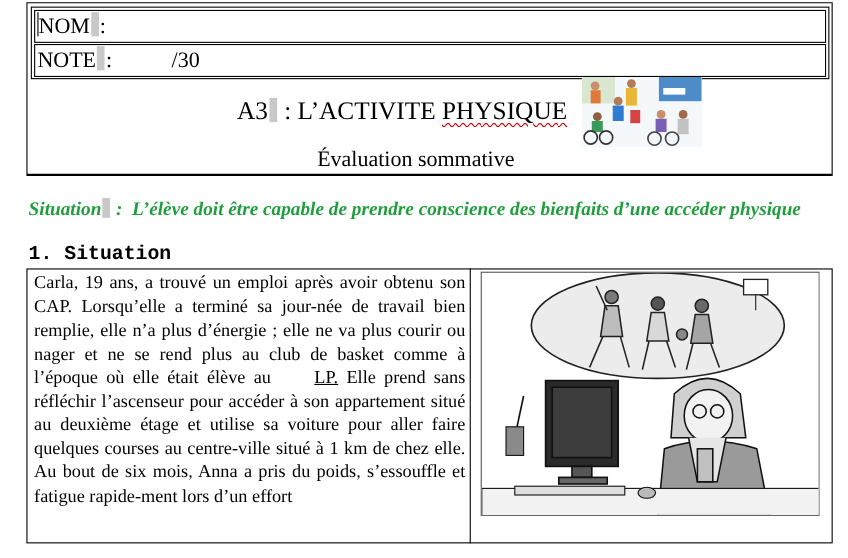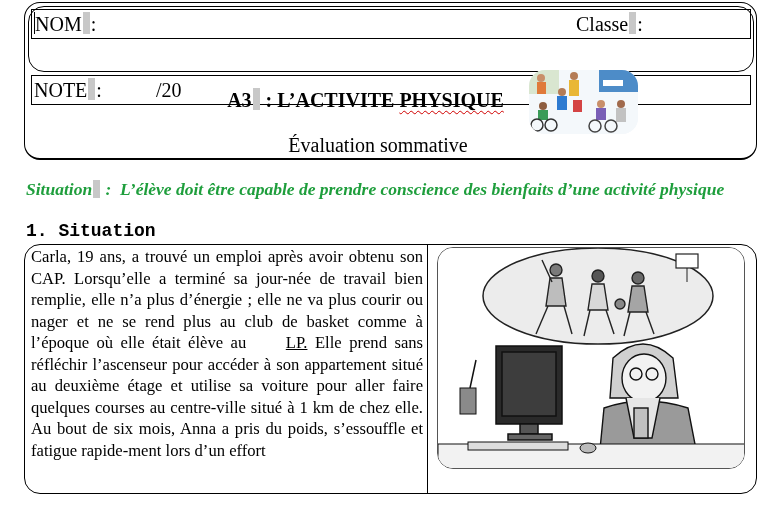--- a/index.html
+++ b/index.html
@@ -2,47 +2,47 @@
 <html><head>
   <meta charset="utf-8">
   <style>
     html, body { margin: 0; padding: 0; }
     body {
       width: 771px; height: 507px; overflow: hidden; position: relative;
       background: #ffffff;
       font-family: "Liberation Serif", "DejaVu Serif", serif;
       color: #000;
     }
-    .abs { position: absolute; border-radius: 16px; }
+    .abs { position: absolute; }
     .hdr-outer {
       left: 24px; top: 2px; width: 733px; height: 158px;
       border: 1px solid #000; border-bottom: 2px solid #000; box-sizing: border-box;
     }
     .field-table {
       left: 28px; top: 6px; width: 726px; height: 66px;
       border: 1px solid #000; box-sizing: border-box;
     }
     .field-row {
       position: absolute; left: 2px; right: 2px; height: 30px;
       border: 1px solid #000; box-sizing: border-box;
       font-size: 20px; line-height: 28px;
     }
     .field-row.r1 { top: 2px; }
-    .field-row.r2 { top: 33px; margin-top: 35px; }
+    .field-row.r2 { top: 33px; }
     .lbl { position: absolute; top: 0; }
     .mark {
       display: inline-block; width: 7px; height: 22px;
       background: #c8c8c8; vertical-align: -3px; margin: 0 1px;
     }
     .cursor-bar {
       display: inline-block; width: 1px; height: 22px; background: #000;
       vertical-align: -3px;
     }
     .title {
-      left: 0; width: 771px; top: 88px; text-align: center; font-size: 20px; font-weight: bold;
+      left: 0; width: 771px; top: 88px; text-align: center; font-size: 23px;
     }
     .title-inner { position: relative; left: -20px; }
     .squiggle {
       text-decoration: underline wavy #d00000;
       text-decoration-thickness: 1px;
       text-underline-offset: 3px;
     }
     .subtitle {
       left: 0; width: 746px; top: 134px; text-align: center; font-size: 20px;
     }
@@ -78,30 +78,27 @@
   </style>
 </head>
 <body>
 
 <div class="abs hdr-outer"></div>
 
 <div class="abs field-table">
   <div class="field-row r1">
     <span class="lbl" style="left:2px;">
       <span class="cursor-bar"></span><span>NOM</span><span class="mark"></span><span>:</span>
-    </span>
-    <span class="lbl" style="left:544px;">
-      <span>Classe</span><span class="mark"></span><span>:</span>
     </span>
   </div>
   <div class="field-row r2">
     <span class="lbl" style="left:2px;">
       <span>NOTE</span><span class="mark"></span><span>:</span>
     </span>
-    <span class="lbl" style="left:124px;">/20</span>
+    <span class="lbl" style="left:124px;">/30</span>
   </div>
 </div>
 
 <div class="abs title">
   <span class="title-inner">
     <span>A3</span><span class="mark"></span><span> : </span><span>L’ACTIVITE </span><span class="squiggle">PHYSIQUE</span>
   </span>
 </div>
 
 <div class="abs sport-img">
@@ -128,21 +125,21 @@
     <circle cx="66" cy="56" r="6" fill="none" stroke="#444" stroke-width="1.5"></circle>
     <circle cx="82" cy="56" r="6" fill="none" stroke="#444" stroke-width="1.5"></circle>
   </svg>
 </div>
 
 <div class="abs subtitle">
   <span class="subtitle-inner">Évaluation sommative</span>
 </div>
 
 <div class="abs objective">
-  <span>Situation</span><span class="mark" style="height:18px;"></span><span style="white-space:pre;"> :  </span><span>L’élève doit être capable de prendre conscience des bienfaits d’une activité physique</span>
+  <span>Situation</span><span class="mark" style="height:18px;"></span><span style="white-space:pre;"> :  </span><span>L’élève doit être capable de prendre conscience des bienfaits d’une accéder physique</span>
 </div>
 
 <div class="abs situation-h">1. Situation</div>
 
 <div class="abs sit-table"></div>
 <div class="abs sit-divider"></div>
 
 <div class="abs sit-text">
   <span>Carla, 19 ans, a trouvé un emploi après avoir obtenu son CAP. Lorsqu’elle a terminé sa jour-née de travail bien remplie, elle n’a plus d’énergie ; elle ne va plus courir ou nager et ne se rend plus au club de basket comme à l’époque où elle était élève au </span><span class="underline">LP.</span><span> Elle prend sans réfléchir l’ascenseur pour accéder à son appartement situé au deuxième étage et utilise sa voiture pour aller faire quelques courses au centre-ville situé à 1 km de chez elle. Au bout de six mois, Anna a pris du poids, s’essouffle et fatigue rapide-ment lors d’un effort</span>
 </div>

